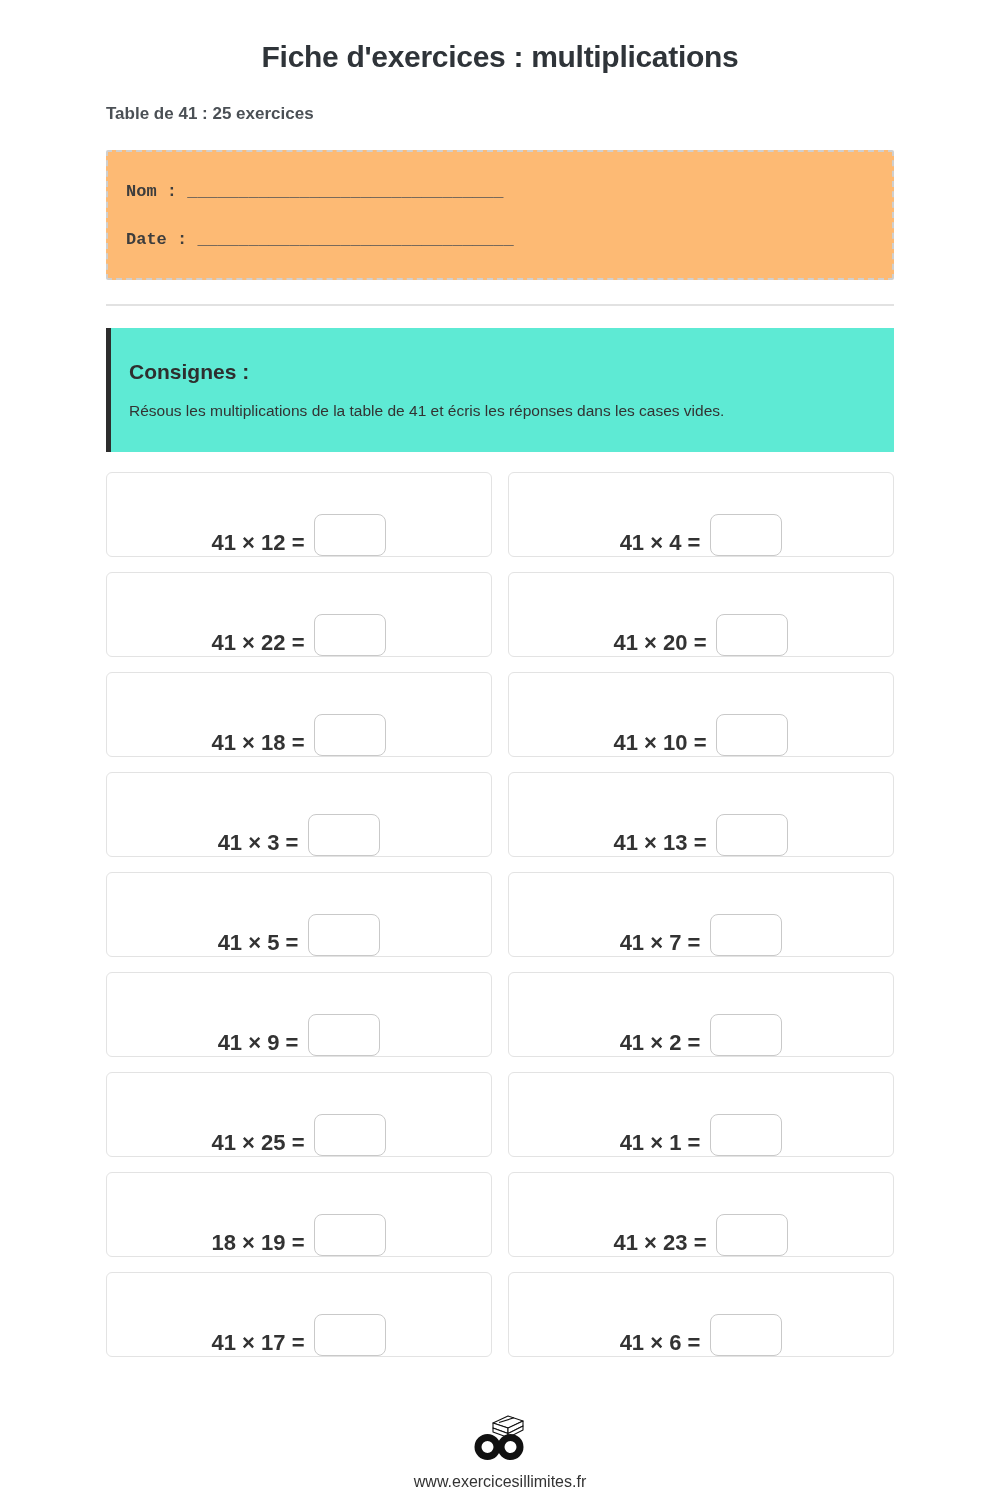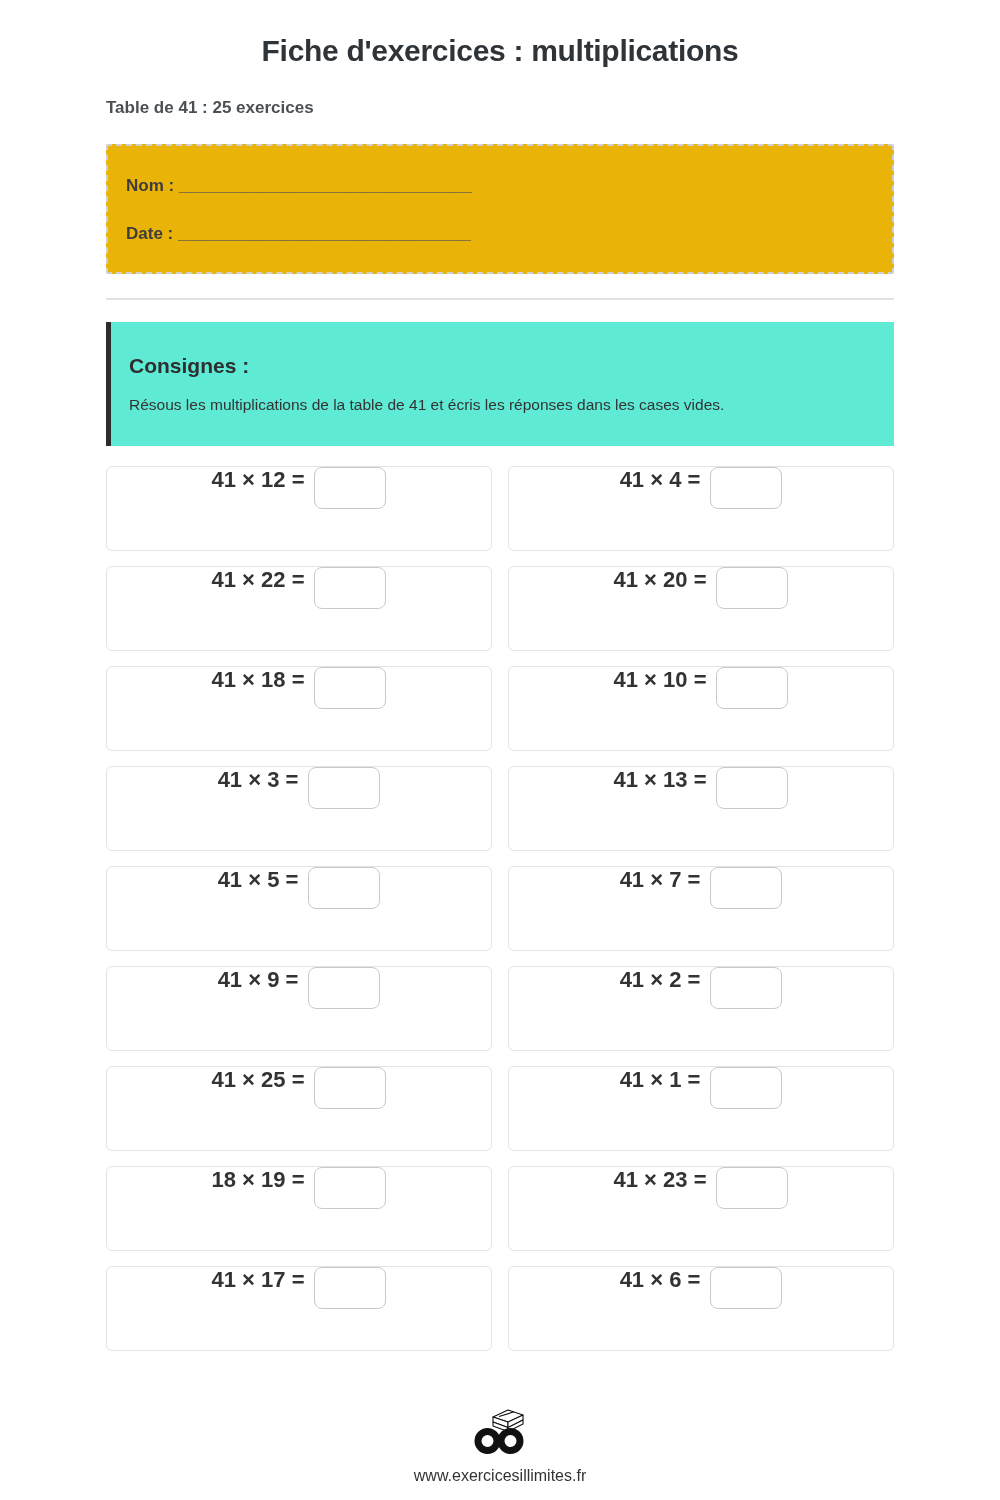--- a/index.html
+++ b/index.html
@@ -7,43 +7,44 @@
   body {
     width: 1000px;
     height: 1500px;
     margin: 0 auto;
     font-family: "Liberation Sans", sans-serif;
     color: #333333;
     overflow: hidden;
   }
   .page {
     width: 788px;
-    margin: 0 auto;
+    margin: 6px auto;
     padding-top: 34px;
   }
   .title {
     font-size: 30px;
     font-weight: bold;
     text-align: center;
     color: #2f3439;
     letter-spacing: -0.3px;
   }
   .subtitle {
     margin-top: 30px;
     font-size: 17px;
     font-weight: bold;
     text-align: left;
     color: #4b5055;
   }
   .identity-box {
     margin-top: 26px;
-    background: #eab308;
+    background: #fdba74;
     border: 2px dashed #cfcfcf;
     border-radius: 2px;
     padding: 26px 18px 24px 18px;
+    font-family: Liberation Mono, monospace;
   }
   .identity-line {
     font-size: 17px;
     font-weight: bold;
     color: #3d3d3d;
     line-height: 28px;
   }
   .identity-line + .identity-line { margin-top: 20px; }
   .identity-line .fill-line { color: #555555; letter-spacing: 0; }
   .divider {
@@ -73,21 +74,21 @@
     grid-template-columns: 1fr 1fr;
     column-gap: 16px;
     row-gap: 15px;
   }
   .exercise-card {
     height: 85px;
     background: #ffffff;
     border: 1px solid #e3e3e3;
     border-radius: 6px;
     display: flex;
-    align-items: flex-start;
+    align-items: flex-end;
     justify-content: center;
   }
   .expression {
     font-size: 22px;
     font-weight: bold;
     color: #333333;
     white-space: nowrap;
   }
   .answer-input {
     width: 72px;

